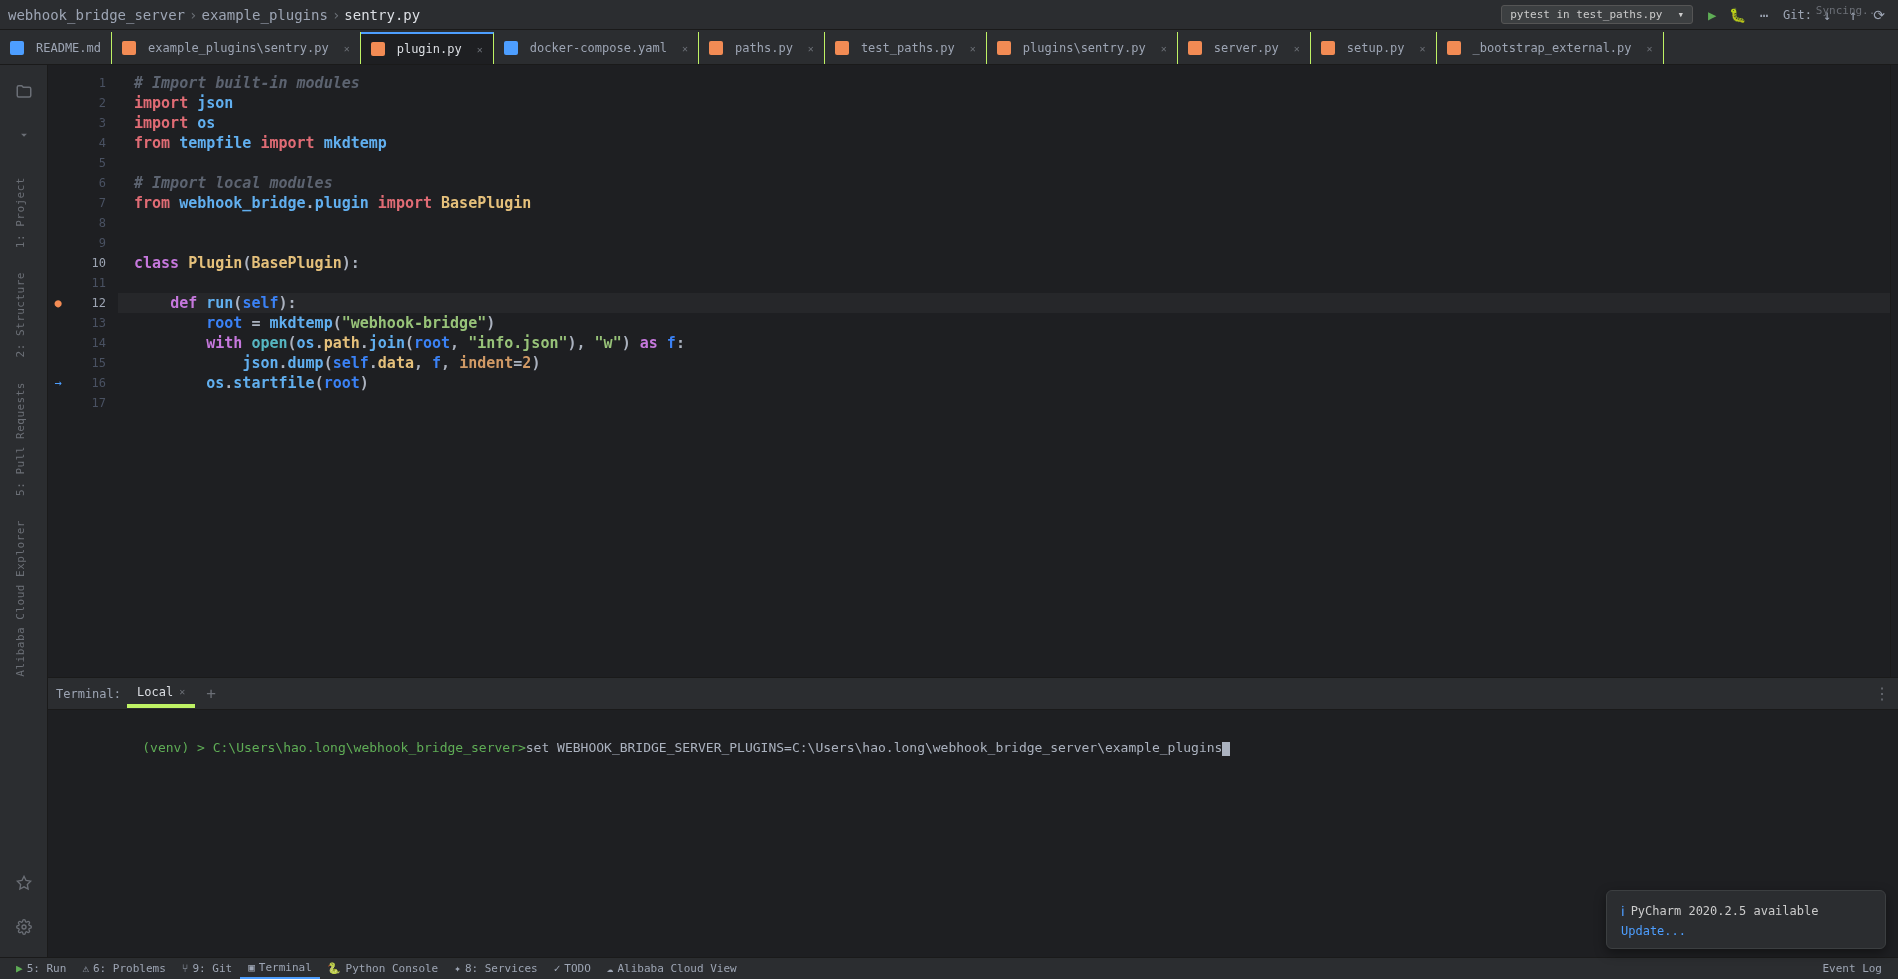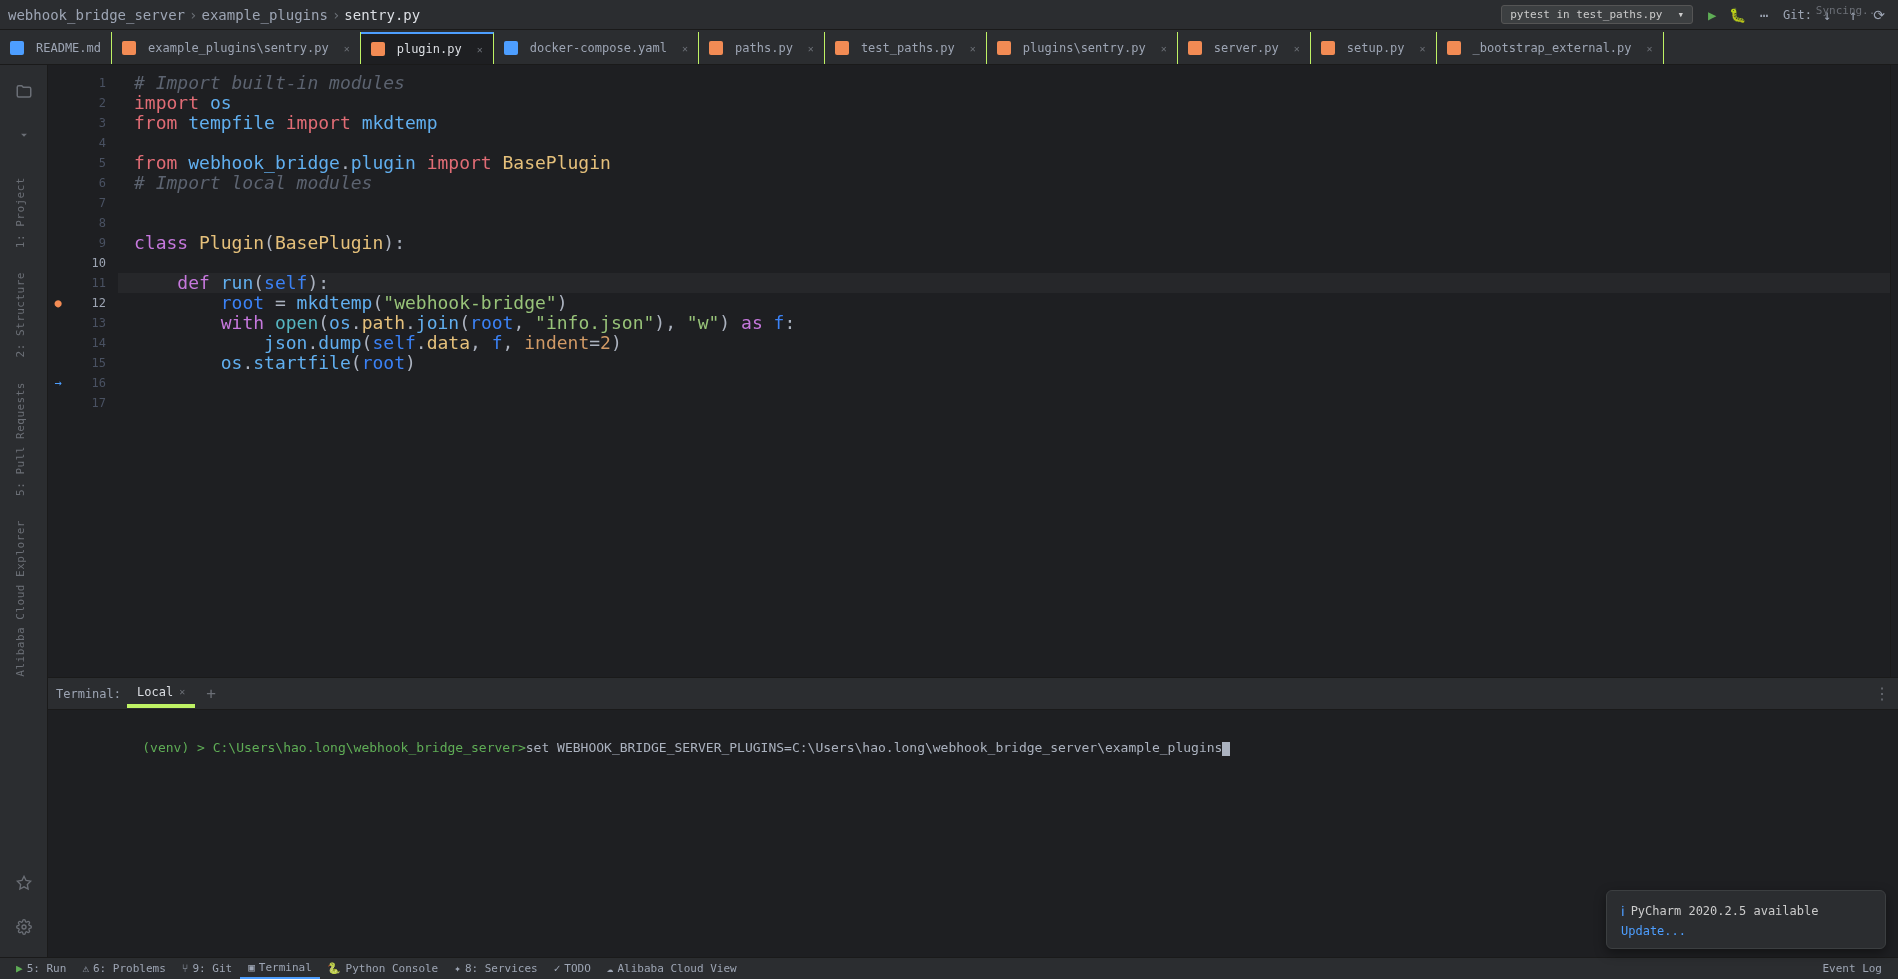--- a/index.html
+++ b/index.html
@@ -213,23 +213,24 @@
     .code-content {
       flex: 1;
       padding: 8px 0;
       overflow: hidden;
       position: relative;
     }
     .code-line {
       height: 20px;
       line-height: 20px;
       padding-left: 16px;
-      font-size: 18px;
+      font-size: 15px;
       white-space: pre;
       color: #abb2bf;
+      font-weight: bold;
     }
     .code-line.current-line {
       background: rgba(255,255,255,0.04);
     }
     
     .kw { color: #c678dd; } 
     .kw2 { color: #e06c75; } 
     .fn { color: #61afef; } 
     .cls { color: #e5c07b; } 
     .str { color: #98c379; } 
@@ -566,25 +567,26 @@
         <div class="ln active">12</div>
         <div class="ln">13</div>
         <div class="ln">14</div>
         <div class="ln">15</div>
         <div class="ln">16</div>
         <div class="ln">17</div>
       </div>
 
       <div class="code-content">
         <div class="code-line"><span class="cm"># Import built-in modules</span></div>
+        <div class="code-line"><span class="kw2">import</span> <span class="mod">json</span></div>
         <div class="code-line"><span class="kw2">import</span> <span class="mod">os</span></div>
         <div class="code-line"><span class="kw2">from</span> <span class="mod">tempfile</span> <span class="kw2">import</span> <span class="fn">mkdtemp</span></div>
         <div class="code-line"></div>
+        <div class="code-line"><span class="cm"># Import local modules</span></div>
         <div class="code-line"><span class="kw2">from</span> <span class="mod">webhook_bridge</span><span class="op">.</span><span class="mod">plugin</span> <span class="kw2">import</span> <span class="cls">BasePlugin</span></div>
-        <div class="code-line"><span class="cm"># Import local modules</span></div>
         <div class="code-line"></div>
         <div class="code-line"></div>
         <div class="code-line"><span class="kw">class</span> <span class="cls">Plugin</span><span class="bl">(</span><span class="cls">BasePlugin</span><span class="bl">)</span><span class="op">:</span></div>
         <div class="code-line"></div>
         <div class="code-line current-line">    <span class="kw">def</span> <span class="fn">run</span><span class="bl">(</span><span class="id">self</span><span class="bl">)</span><span class="op">:</span></div>
         <div class="code-line">        <span class="id">root</span> <span class="op">=</span> <span class="fn">mkdtemp</span><span class="bl">(</span><span class="str">"webhook-bridge"</span><span class="bl">)</span></div>
         <div class="code-line">        <span class="kw">with</span> <span class="builtin">open</span><span class="bl">(</span><span class="mod">os</span><span class="op">.</span><span class="prop">path</span><span class="op">.</span><span class="fn">join</span><span class="bl">(</span><span class="id">root</span><span class="op">,</span> <span class="str">"info.json"</span><span class="bl">)</span><span class="op">,</span> <span class="str">"w"</span><span class="bl">)</span> <span class="kw">as</span> <span class="id">f</span><span class="op">:</span></div>
         <div class="code-line">            <span class="mod">json</span><span class="op">.</span><span class="fn">dump</span><span class="bl">(</span><span class="id">self</span><span class="op">.</span><span class="prop">data</span><span class="op">,</span> <span class="id">f</span><span class="op">,</span> <span class="param">indent</span><span class="op">=</span><span class="num">2</span><span class="bl">)</span></div>
         <div class="code-line">        <span class="mod">os</span><span class="op">.</span><span class="fn">startfile</span><span class="bl">(</span><span class="id">root</span><span class="bl">)</span></div>
         <div class="code-line"></div>

